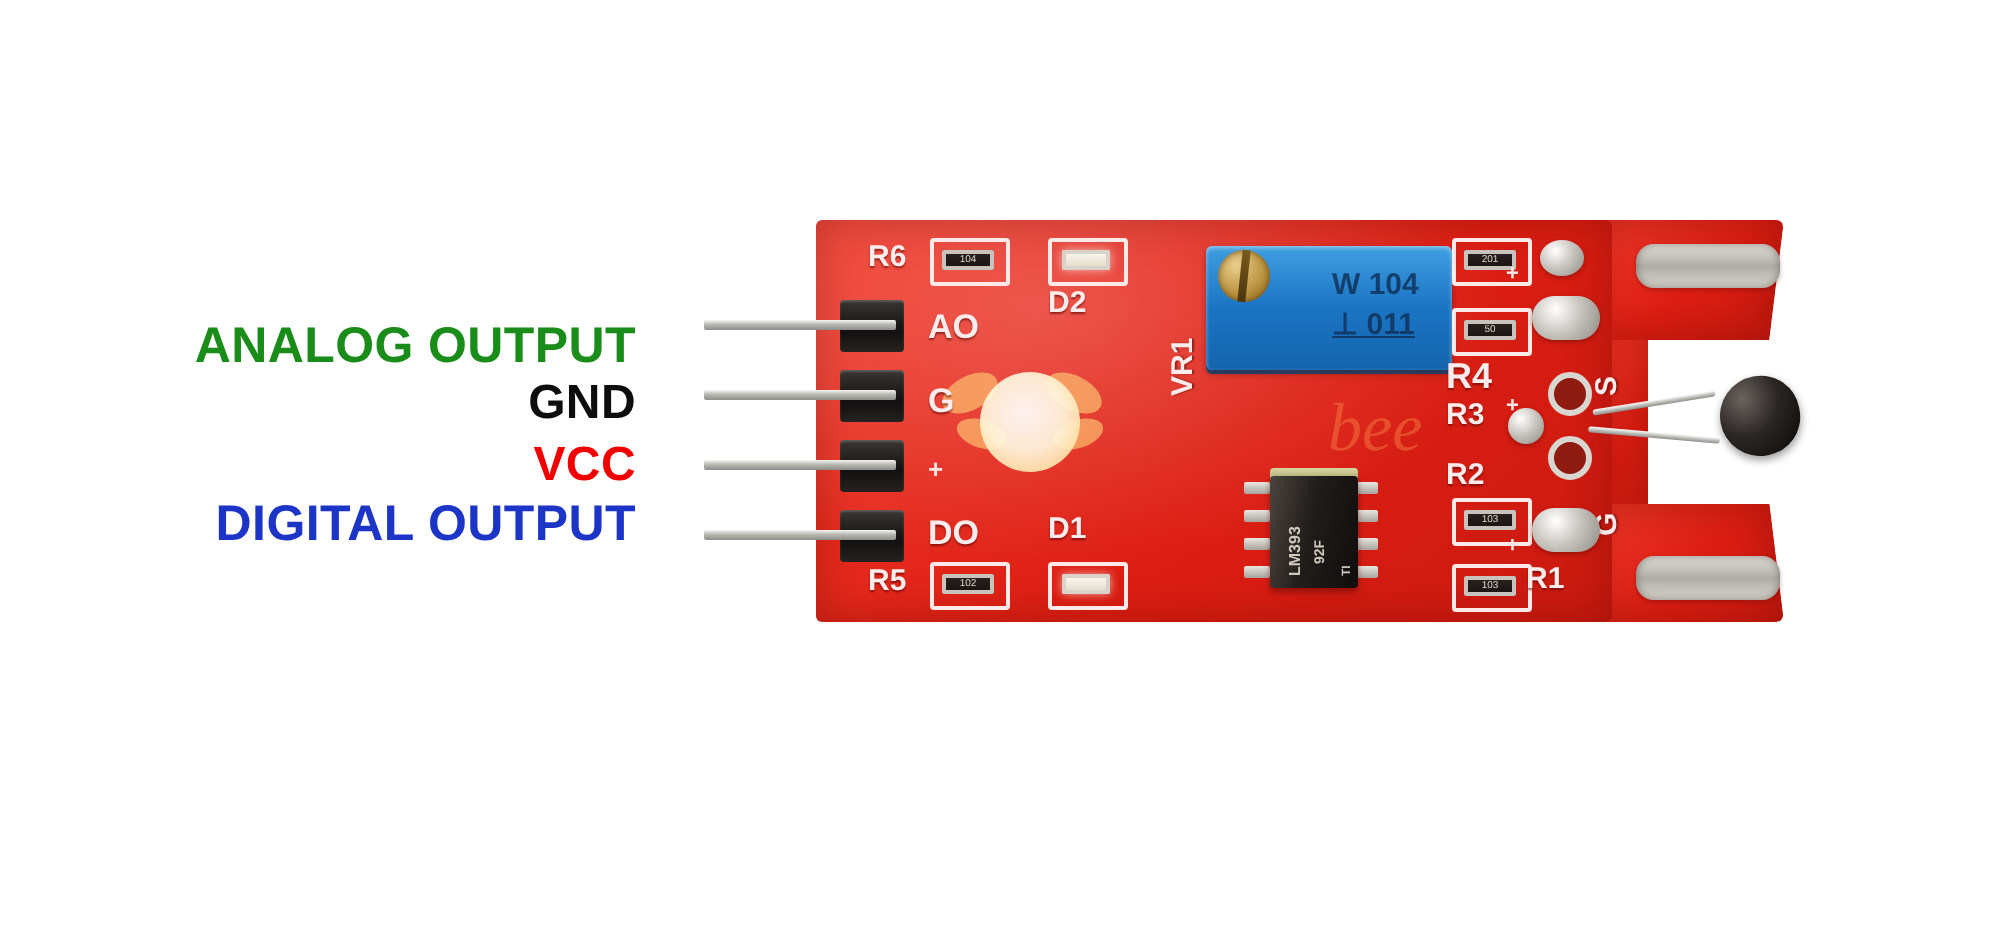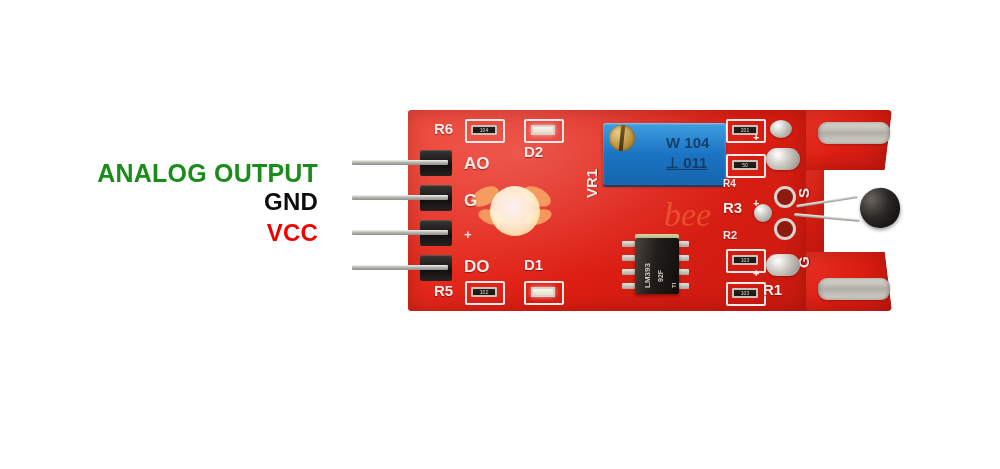--- a/index.html
+++ b/index.html
@@ -114,20 +114,21 @@
   .lead{position:absolute;background:linear-gradient(#fdfdfc,#bdbdb8 55%,#8f8f8a);border-radius:2px;}
 </style>
 </head>
 <body>
 
 <div id="stage">
 
   <div class="pinlabel" id="lbl-analog" style="color: rgb(26, 140, 26);">ANALOG OUTPUT</div>
   <div class="pinlabel" id="lbl-gnd" style="color: rgb(13, 13, 13);">GND</div>
   <div class="pinlabel" id="lbl-vcc" style="color: rgb(242, 0, 0);">VCC</div>
+  <div class="pinlabel" id="lbl-digital" style="color: rgb(29, 53, 198);">DIGITAL OUTPUT</div>
 
   <div id="board">
 
     <div class="pcb" id="pcb-arm-link"></div>
     <div class="pcb" id="pcb-arm-top"></div>
     <div class="pcb" id="pcb-arm-bot"></div>
     <div class="pcb" id="pcb-main">
       <div class="gloss"></div>
     </div>
 
@@ -207,24 +208,24 @@
     <div class="pad" style="left:318px;top:9px;width:36px;height:20px;">
       <div class="smd" style="left:4px;top:4px;width:26px;height:10px;">
         <div class="code">201</div>
       </div>
     </div>
     <div class="pad" style="left:318px;top:44px;width:36px;height:20px;">
       <div class="smd" style="left:4px;top:4px;width:26px;height:10px;">
         <div class="code">50</div>
       </div>
     </div>
-    <div class="silk" style="left:315px;top:69px;font-size:10px;">R4</div>
+    <div class="silk" style="left:315px;top:69px;font-size:18px;">R4</div>
     <div class="silk" style="left:315px;top:90px;font-size:15px;">R3</div>
 
-    <div class="silk" style="left:315px;top:120px;font-size:11px;">R2</div>
+    <div class="silk" style="left:315px;top:120px;font-size:15px;">R2</div>
     <div class="pad" style="left:318px;top:139px;width:36px;height:20px;">
       <div class="smd" style="left:4px;top:4px;width:26px;height:10px;">
         <div class="code">103</div>
       </div>
     </div>
     <div class="pad" style="left:318px;top:172px;width:36px;height:20px;">
       <div class="smd" style="left:4px;top:4px;width:26px;height:10px;">
         <div class="code">103</div>
       </div>
     </div>

